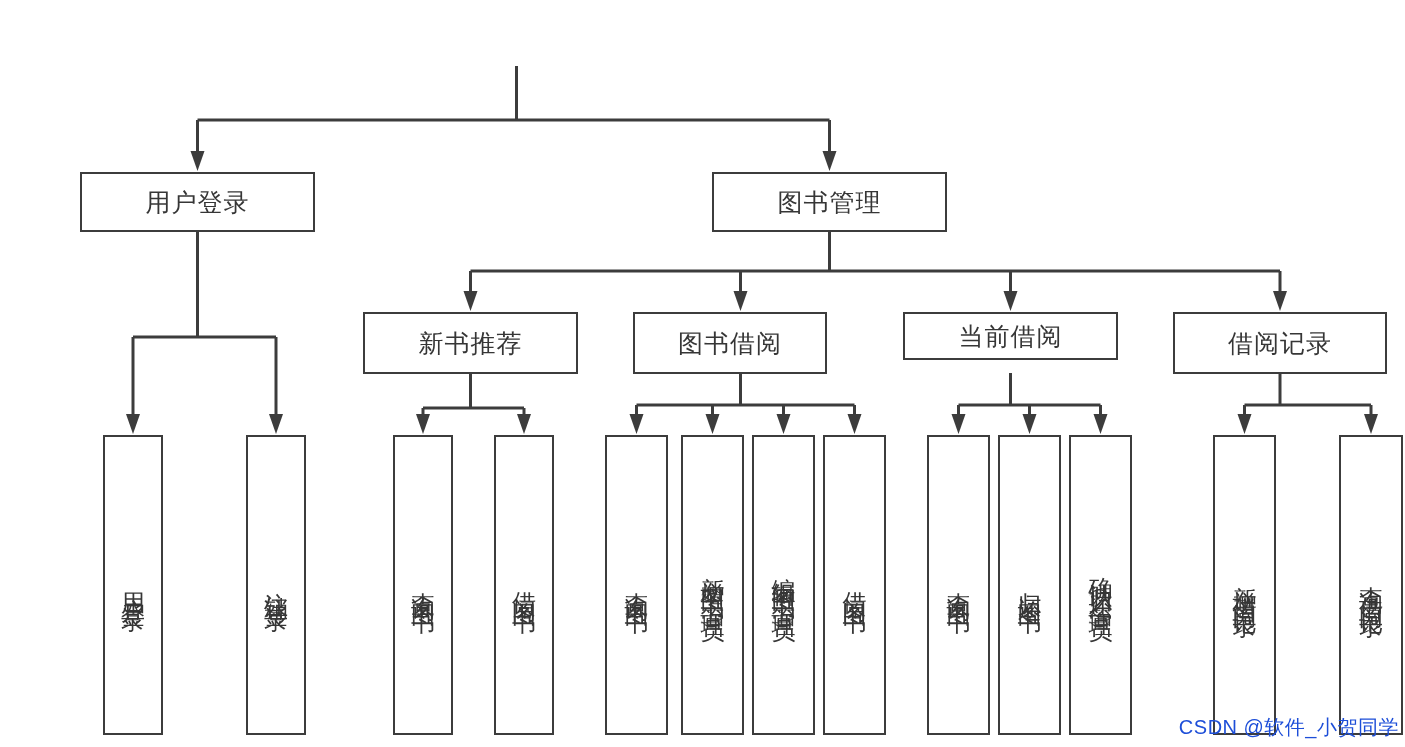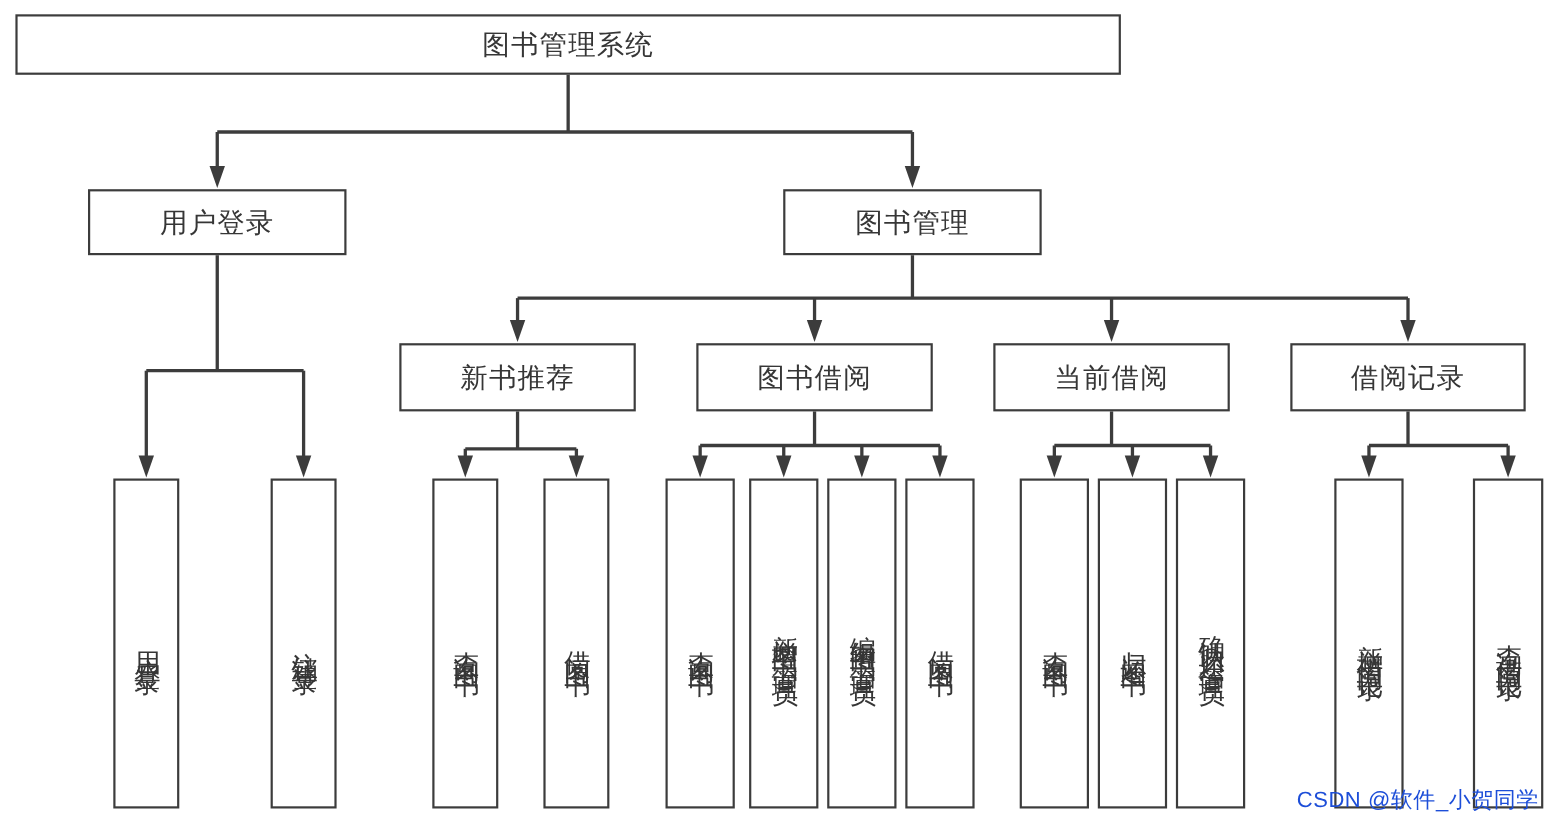--- a/index.html
+++ b/index.html
@@ -127,38 +127,35 @@
 
       <polygon points="951.5,414 965.5,414 958.5,434"></polygon>
       <polygon points="1022.5,414 1036.5,414 1029.5,434"></polygon>
       <polygon points="1093.5,414 1107.5,414 1100.5,434"></polygon>
 
       <polygon points="1237.5,414 1251.5,414 1244.5,434"></polygon>
       <polygon points="1364,414 1378,414 1371,434"></polygon>
     </g>
   </svg>
 
-  <div class="node" style="left:14px; top:13px; width:1005px; height:55px;">
-    <span>图书管理系统</span>
-  </div>
 
   <div class="node" style="left:80px; top:172px; width:235px; height:60px;">
     <span>用户登录</span>
   </div>
   <div class="node" style="left:363px; top:312px; width:215px; height:62px;">
     <span>新书推荐</span>
   </div>
 
   <div class="node" style="left:712px; top:172px; width:235px; height:60px;">
     <span>图书管理</span>
   </div>
-  <div class="node" style="left:633px; top:312px; width:215px; height:62px;">
+  <div class="node" style="left:633px; top:312px; width:194px; height:62px;">
     <span>图书借阅</span>
   </div>
-  <div class="node" style="left:903px; top:312px; width:215px; height:62px;">
+  <div class="node" style="left:903px; top:312px; width:215px; height:48px;">
     <span>当前借阅</span>
   </div>
   <div class="node" style="left:1173px; top:312px; width:214px; height:62px;">
     <span>借阅记录</span>
   </div>
 
   <div class="node leaf" style="left:103px; top:435px; width:60px; height:300px;">
     <span class="vtext">用户登录</span>
   </div>
   <div class="node leaf" style="left:246px; top:435px; width:60px; height:300px;">

